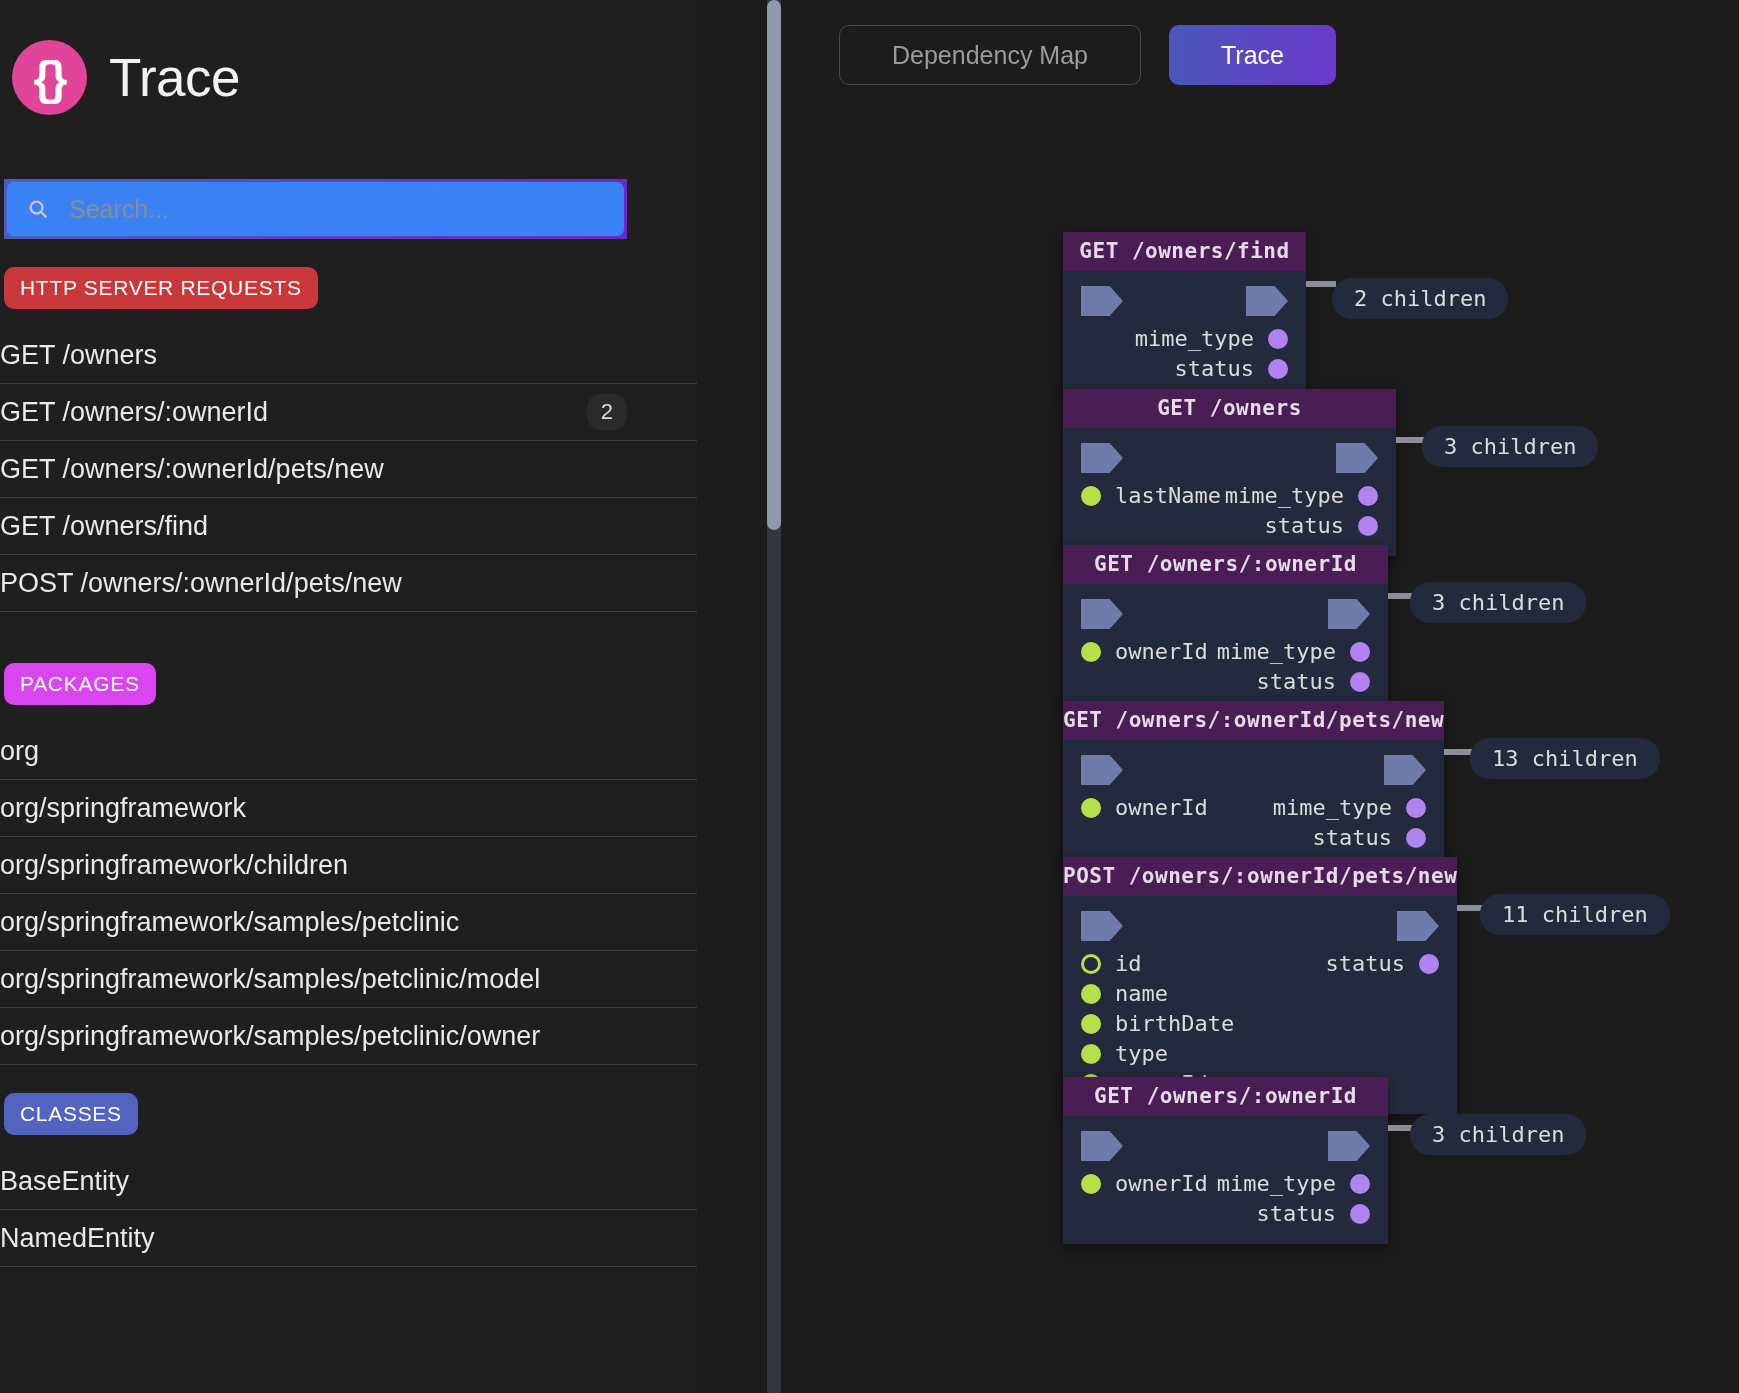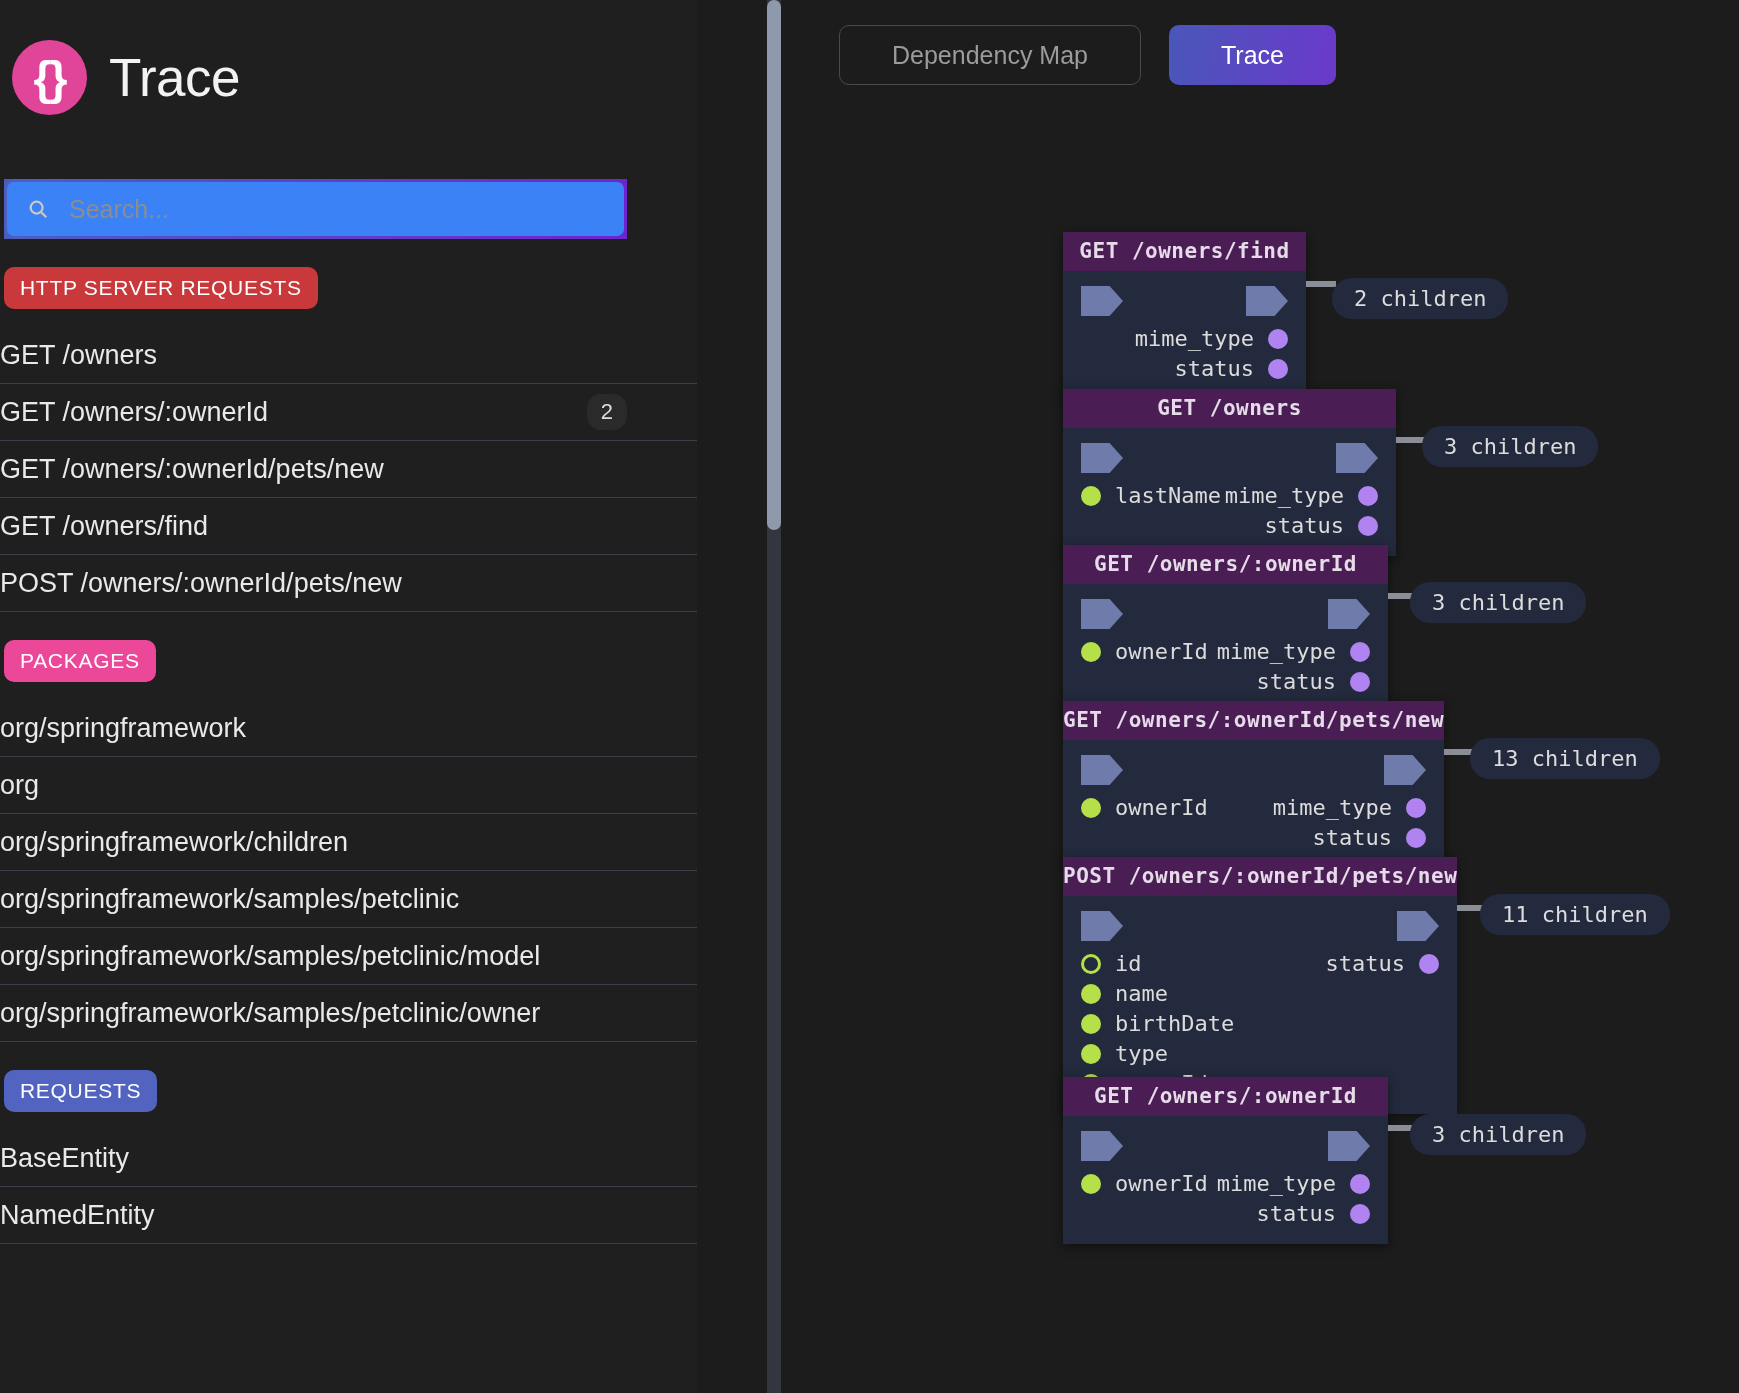--- a/index.html
+++ b/index.html
@@ -57,21 +57,21 @@
   }
   .search-input::placeholder { color: #8d8d8d; }
 
   .section { margin-top: 28px; }
   .section-badge {
     display: inline-block;
     font-size: 21px; font-weight: 400; letter-spacing: 0.7px;
     padding: 9px 16px; border-radius: 10px; color: #ffffff;
   }
   .badge-http { background: #c9383a; }
-  .badge-packages { background: #ec4899; color: #ffffff; }
+  .badge-packages { background: #d946ef; color: #ffffff; margin-top: 23px; }
   .badge-classes { background: #5363c0; }
 
   .list { margin-top: 18px; }
   .list-row {
     height: 57px;
     display: flex; align-items: center; justify-content: space-between;
     border-bottom: 1px solid #3c4048;
     padding-right: 70px;
     color: #e9e9e9; font-size: 27px;
     white-space: nowrap;
@@ -177,39 +177,39 @@
             </div>
             <div class="list-row">
               <span>GET /owners/find</span>
             </div>
             <div class="list-row">
               <span>POST /owners/:ownerId/pets/new</span>
             </div>
           </div></div>
         <div class="section"><div class="section-badge badge-packages" style="margin-left: 4px;">PACKAGES</div><div class="list">
             <div class="list-row">
+              <span>org</span>
+            </div>
+            <div class="list-row">
               <span>org/springframework</span>
             </div>
             <div class="list-row">
-              <span>org</span>
-            </div>
-            <div class="list-row">
               <span>org/springframework/children</span>
             </div>
             <div class="list-row">
               <span>org/springframework/samples/petclinic</span>
             </div>
             <div class="list-row">
               <span>org/springframework/samples/petclinic/model</span>
             </div>
             <div class="list-row">
               <span>org/springframework/samples/petclinic/owner</span>
             </div>
           </div></div>
-        <div class="section"><div class="section-badge badge-classes" style="margin-left: 4px;">REQUESTS</div><div class="list">
+        <div class="section"><div class="section-badge badge-classes" style="margin-left: 4px;">CLASSES</div><div class="list">
             <div class="list-row">
               <span>BaseEntity</span>
             </div>
             <div class="list-row">
               <span>NamedEntity</span>
             </div>
           </div></div>
       </div>
   </aside>
 

